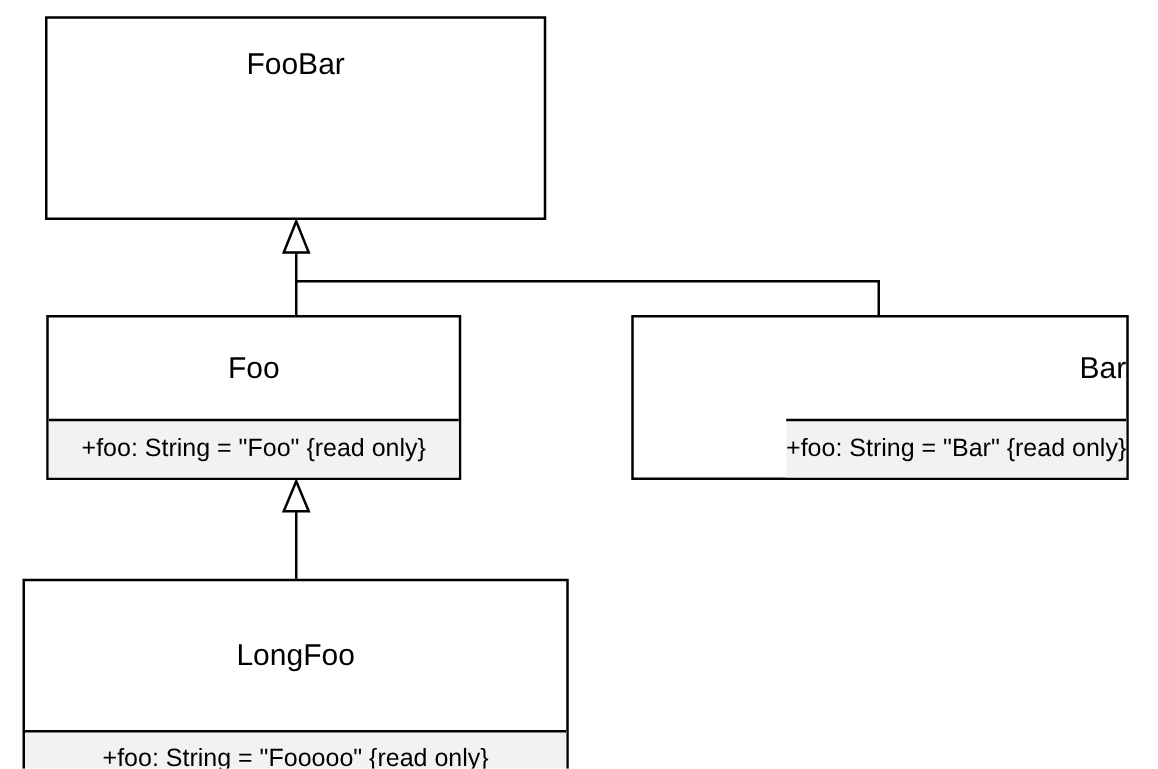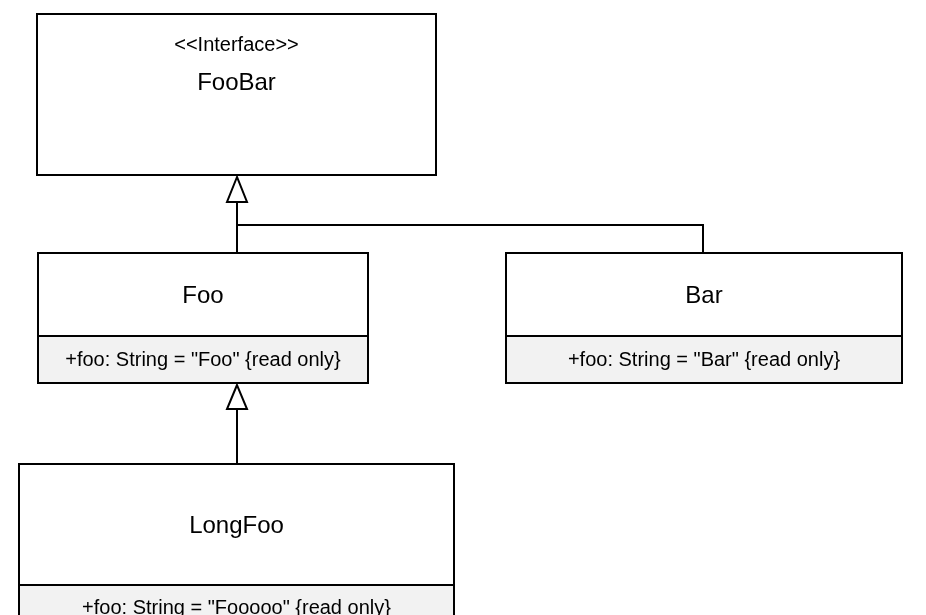--- a/index.html
+++ b/index.html
@@ -77,21 +77,21 @@
     padding-left: 22px;
   }
   .attr-compartment.align-center {
     justify-content: center;
   }
   
   #box-foobar  { left: 36px;  top: 13px;  width: 401px; height: 163px; }
   #box-foobar .attr-compartment  { height: 47px; }
   #box-foo     { left: 37px;  top: 252px; width: 332px; height: 132px; }
   #box-foo .attr-compartment     { height: 47px; }
-  #box-bar     { left: 505px; top: 252px; width: 398px; height: 132px; }
+  #box-bar     { left: 505px; top: 252px; width: 398px; height: 132px; align-items: flex-end; }
   #box-bar .attr-compartment     { height: 47px; }
   #box-longfoo { left: 18px;  top: 463px; width: 437px; height: 168px; }
   #box-longfoo .attr-compartment { height: 45px; }
 </style>
 </head>
 <body>
 
 <div class="canvas" style="--background: #ffffff; --stroke: #000000; --attr-fill: #f2f2f2;">
 
   <svg class="connectors" width="926" height="615" viewBox="0 0 926 615">
@@ -101,21 +101,20 @@
       <polygon points="237,177 227,202 247,202"></polygon>
     </g>
     <g>
       <line x1="237" y1="409" x2="237" y2="464"></line>
       <polygon points="237,385 227,409 247,409"></polygon>
     </g>
   </svg>
 
   <div class="uml-class" id="box-foobar">
     <div class="name-compartment with-stereotype">
-      <div class="stereotype">&lt;&lt;Interface&gt;&gt;</div>
       <div class="class-title">FooBar</div>
     </div>
   </div>
 
   <div class="uml-class" id="box-foo">
     <div class="name-compartment">
       <div class="class-title">Foo</div>
     </div>
     <div class="attr-compartment align-center">+foo: String = "Foo" {read only}</div>
   </div>

